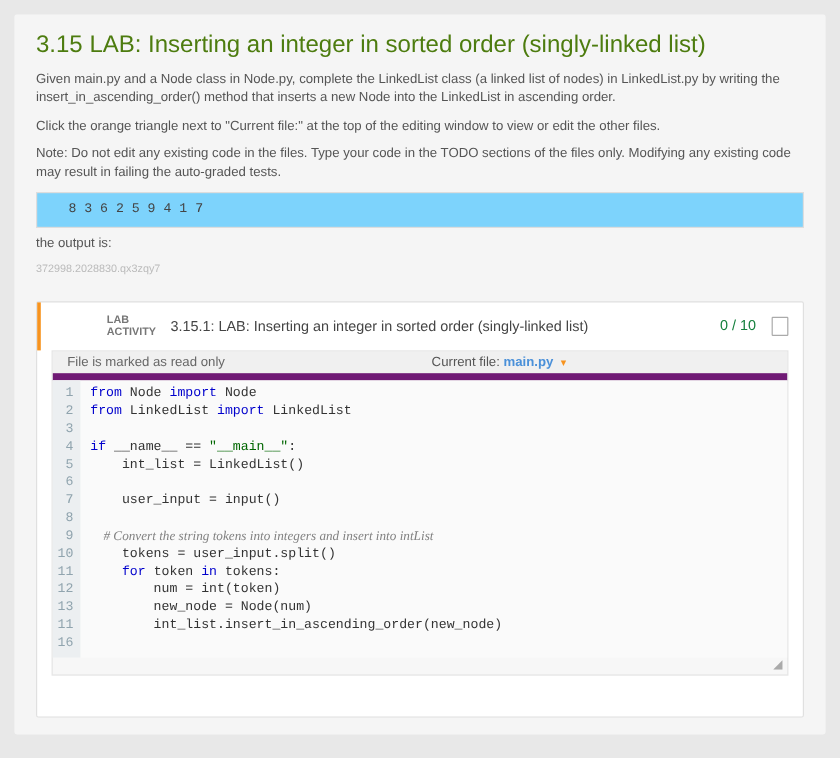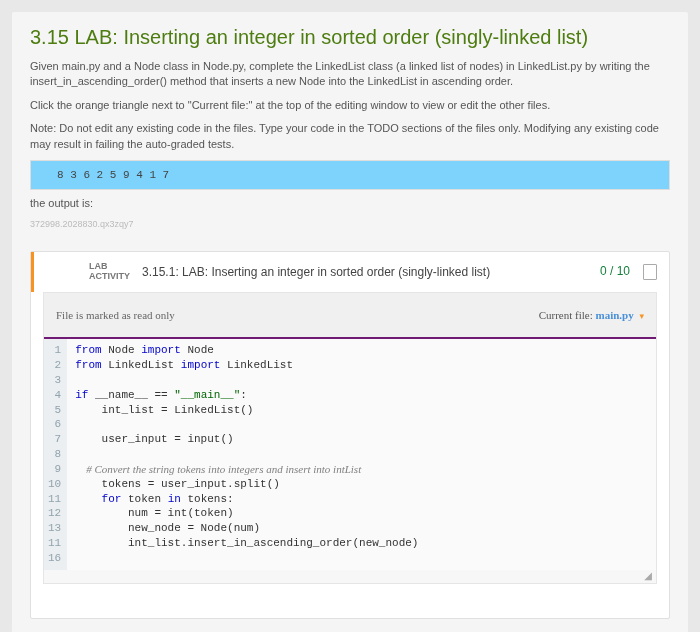--- a/index.html
+++ b/index.html
@@ -82,32 +82,31 @@
       display: inline-block;
     }
     .editor-area {
       background: #f7f7f7;
       margin: 0 12px 10px;
       border: 1px solid #e5e5e5;
     }
     .editor-topbar {
       display: flex;
       align-items: center;
-      padding: 16px 12px;
+      padding: 3px 12px;
       background: #f0f0f0;
-      border-bottom: 2px solid #701a75;
-      font-family: Liberation Serif, serif;
+      border-bottom: 6px solid #701a75;
     }
     .readonly {
       font-size: 11px;
       color: #666;
     }
     .current-file {
       flex: 1;
-      text-align: right;
+      text-align: center;
       font-size: 11px;
       color: #555;
     }
     .current-file .fname {
       color: #4a90d9;
       font-weight: 600;
     }
     .dropdown-arrow {
       color: #f7931e;
       font-size: 9px;

